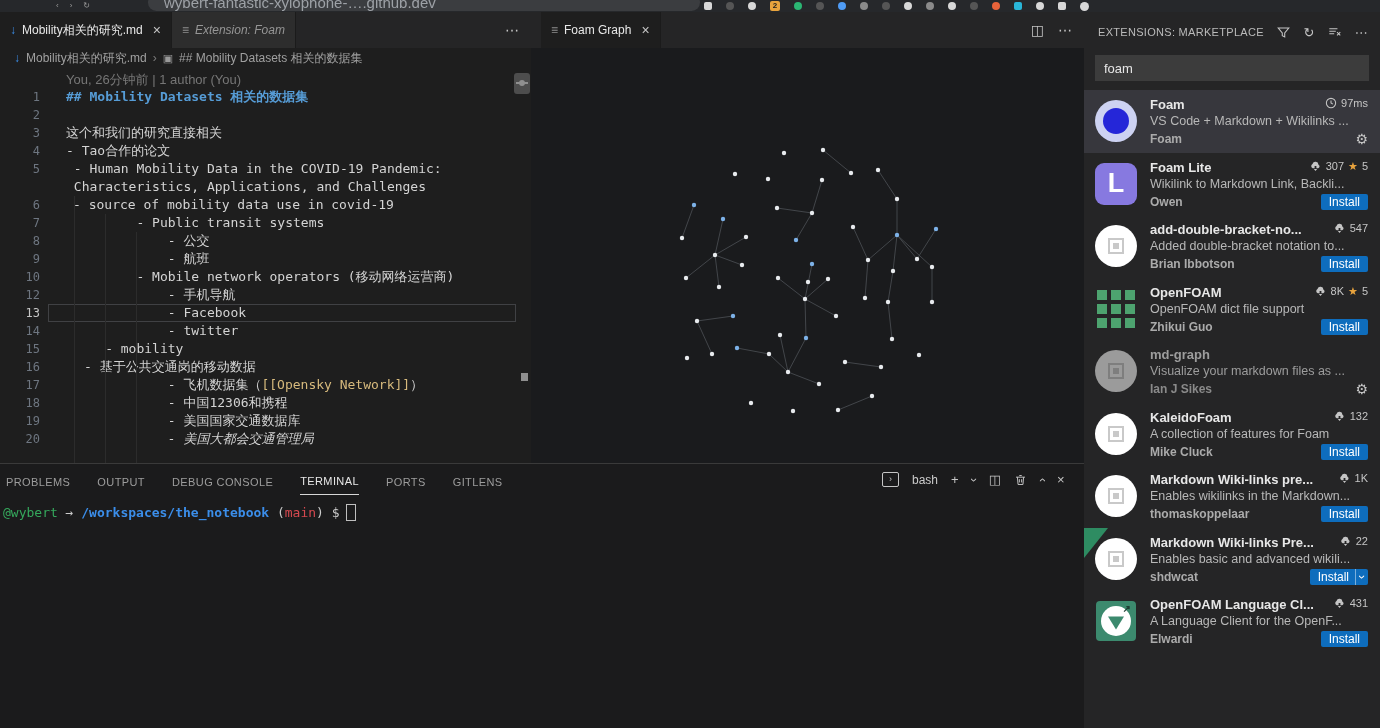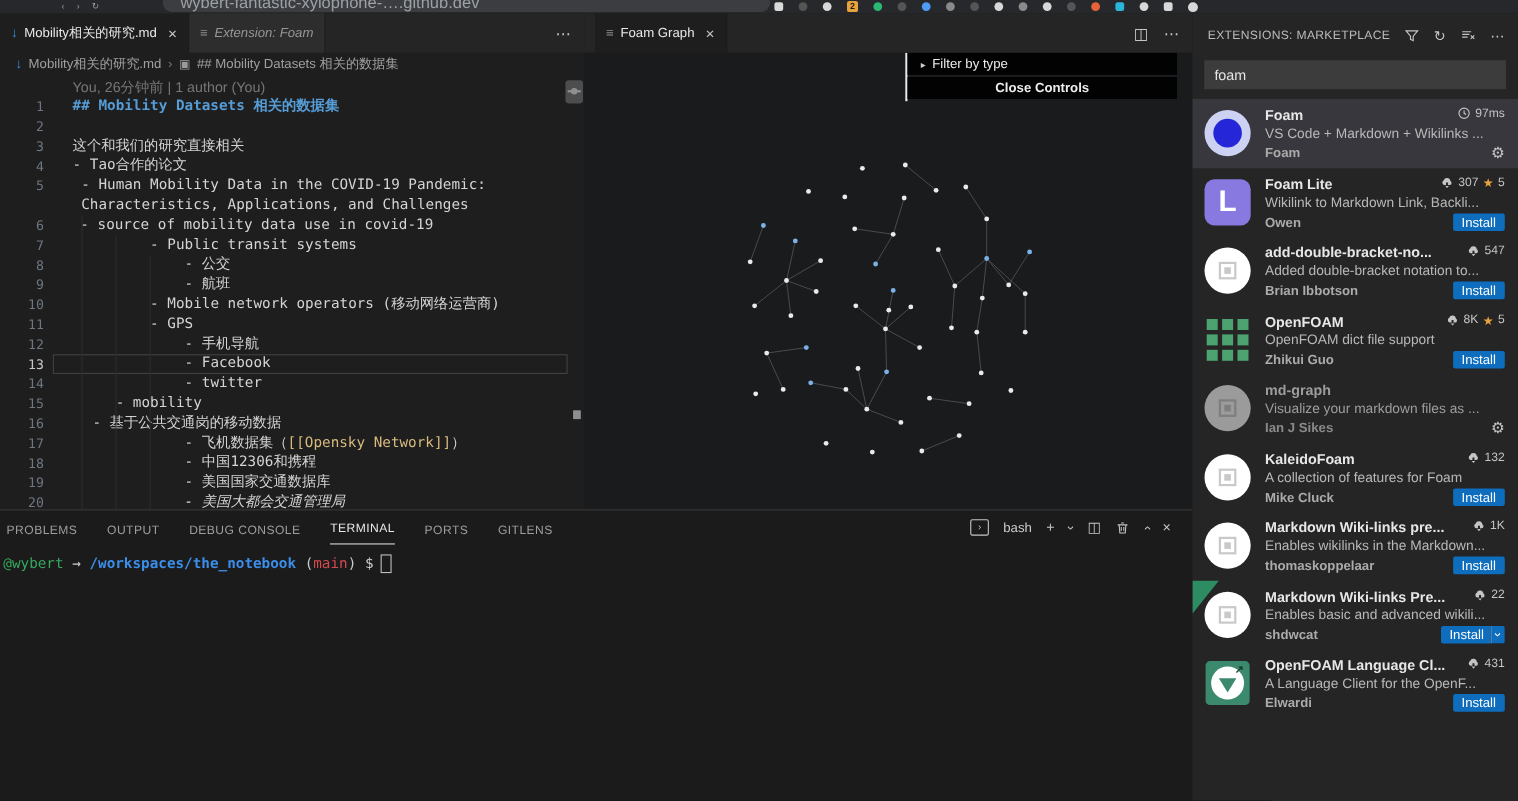--- a/index.html
+++ b/index.html
@@ -235,24 +235,20 @@
     <span class="num">8</span>
     <span class="ltext" style="padding-left: 127.79px;"><span class="tk-t">- 公交</span></span>
   </div>
         <div class="crow">
     <span class="num">9</span>
     <span class="ltext" style="padding-left: 127.79px;"><span class="tk-t">- 航班</span></span>
   </div>
         <div class="crow">
     <span class="num">10</span>
     <span class="ltext" style="padding-left: 96.47px;"><span class="tk-t">- Mobile network operators (移动网络运营商)</span></span>
-  </div>
-        <div class="crow">
-    <span class="num">11</span>
-    <span class="ltext" style="padding-left: 96.47px;"><span class="tk-t">- GPS</span></span>
   </div>
         <div class="crow">
     <span class="num">12</span>
     <span class="ltext" style="padding-left: 127.79px;"><span class="tk-t">- 手机导航</span></span>
   </div>
         <div class="crow cur">
     <span class="num">13</span>
     <span class="ltext" style="padding-left: 127.79px;"><span class="tk-t">- Facebook</span></span>
   </div>
         <div class="crow">
@@ -377,24 +373,20 @@
         <circle cx="362" cy="223" r="2.2" fill="#e8ebee"></circle>
         <circle cx="366" cy="187" r="2.2" fill="#7db2e8"></circle>
         <circle cx="386" cy="211" r="2.2" fill="#e8ebee"></circle>
         <circle cx="405" cy="181" r="2.2" fill="#7db2e8"></circle>
         <circle cx="401" cy="219" r="2.2" fill="#e8ebee"></circle>
         <circle cx="357" cy="254" r="2.2" fill="#e8ebee"></circle>
         <circle cx="334" cy="250" r="2.2" fill="#e8ebee"></circle>
         <circle cx="361" cy="291" r="2.2" fill="#e8ebee"></circle>
         <circle cx="401" cy="254" r="2.2" fill="#e8ebee"></circle>
       </svg>
-    <div class="controls">
-      <div class="ctrl filter"><span class="tri">▸</span><span>Filter by type</span></div>
-      <div class="ctrl closec">Close Controls</div>
-    </div>
   </div>
 
   <div class="panel">
     <div class="ptabs">
       <span class="ptab">PROBLEMS</span>
       <span class="ptab">OUTPUT</span>
       <span class="ptab">DEBUG CONSOLE</span>
       <span class="ptab active">TERMINAL</span>
       <span class="ptab">PORTS</span>
       <span class="ptab">GITLENS</span>

